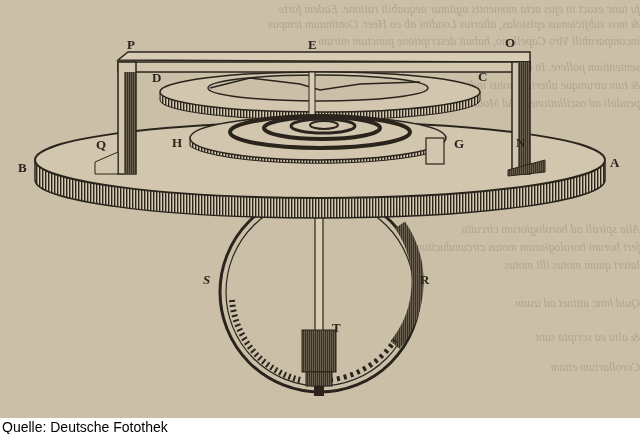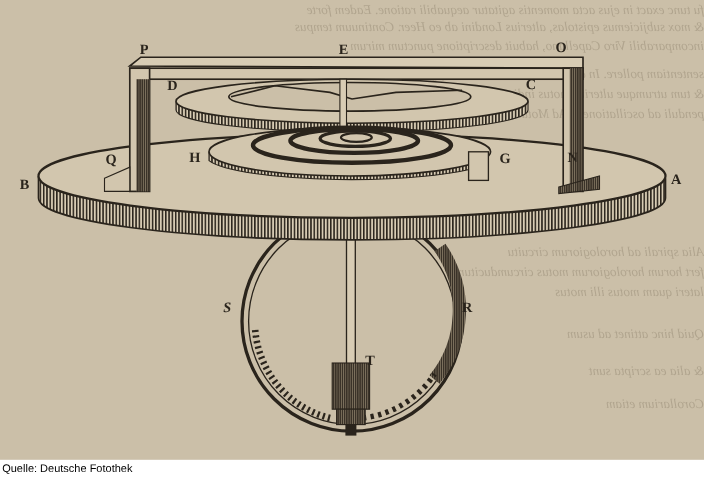--- a/index.html
+++ b/index.html
@@ -1,21 +1,21 @@
 <!DOCTYPE html>
 <html><head>
 <meta charset="utf-8">
 <style>
   html, body { margin: 0; padding: 0; background: #ffffff; }
   body { width: 640px; height: 434px; position: relative; overflow: hidden; font-family: "Liberation Sans", sans-serif; }
   .plate { position: absolute; left: 0; top: 0; width: 640px; height: 418px; background: #cbbfa8; overflow: hidden; }
   .plate svg { position: absolute; left: 0; top: 0; }
   .bleed { position: absolute; left: 0; width: 640px; font-family: "Liberation Serif", serif; font-style: italic; font-size: 12px; color: #a89c86; white-space: nowrap; transform: scaleX(-1); opacity: 0.75; }
   .lbl { font-family: "Liberation Serif", serif; font-weight: bold; font-size: 13px; fill: #2a241c; }
-  .caption { position: absolute; left: 2px; top: 421px; font-size: 10px; color: #000; line-height: 12px; }
+  .caption { position: absolute; left: 2px; top: 421px; font-size: 14px; color: #000; line-height: 12px; }
 </style>
 </head>
 <body>
 
 <div class="plate">
   <div class="bleed" style="top:2px">fu tunc exact in ejus acta momentis agitatur aequabili ratione.  Eadem forte</div>
   <div class="bleed" style="top:17px">&amp; mox subjiciemus epistolas, alterius Londini ab eo Heer. Continuum tempus</div>
   <div class="bleed" style="top:34px">incomparabili Viro Capellano, habuit descriptione punctum mirum</div>
   <div class="bleed" style="top:60px">sententiam pollere. In quantum haec inveniuntur figurae</div>
   <div class="bleed" style="top:78px">&amp; tum utrumque ulterius motus indicant quo</div>

